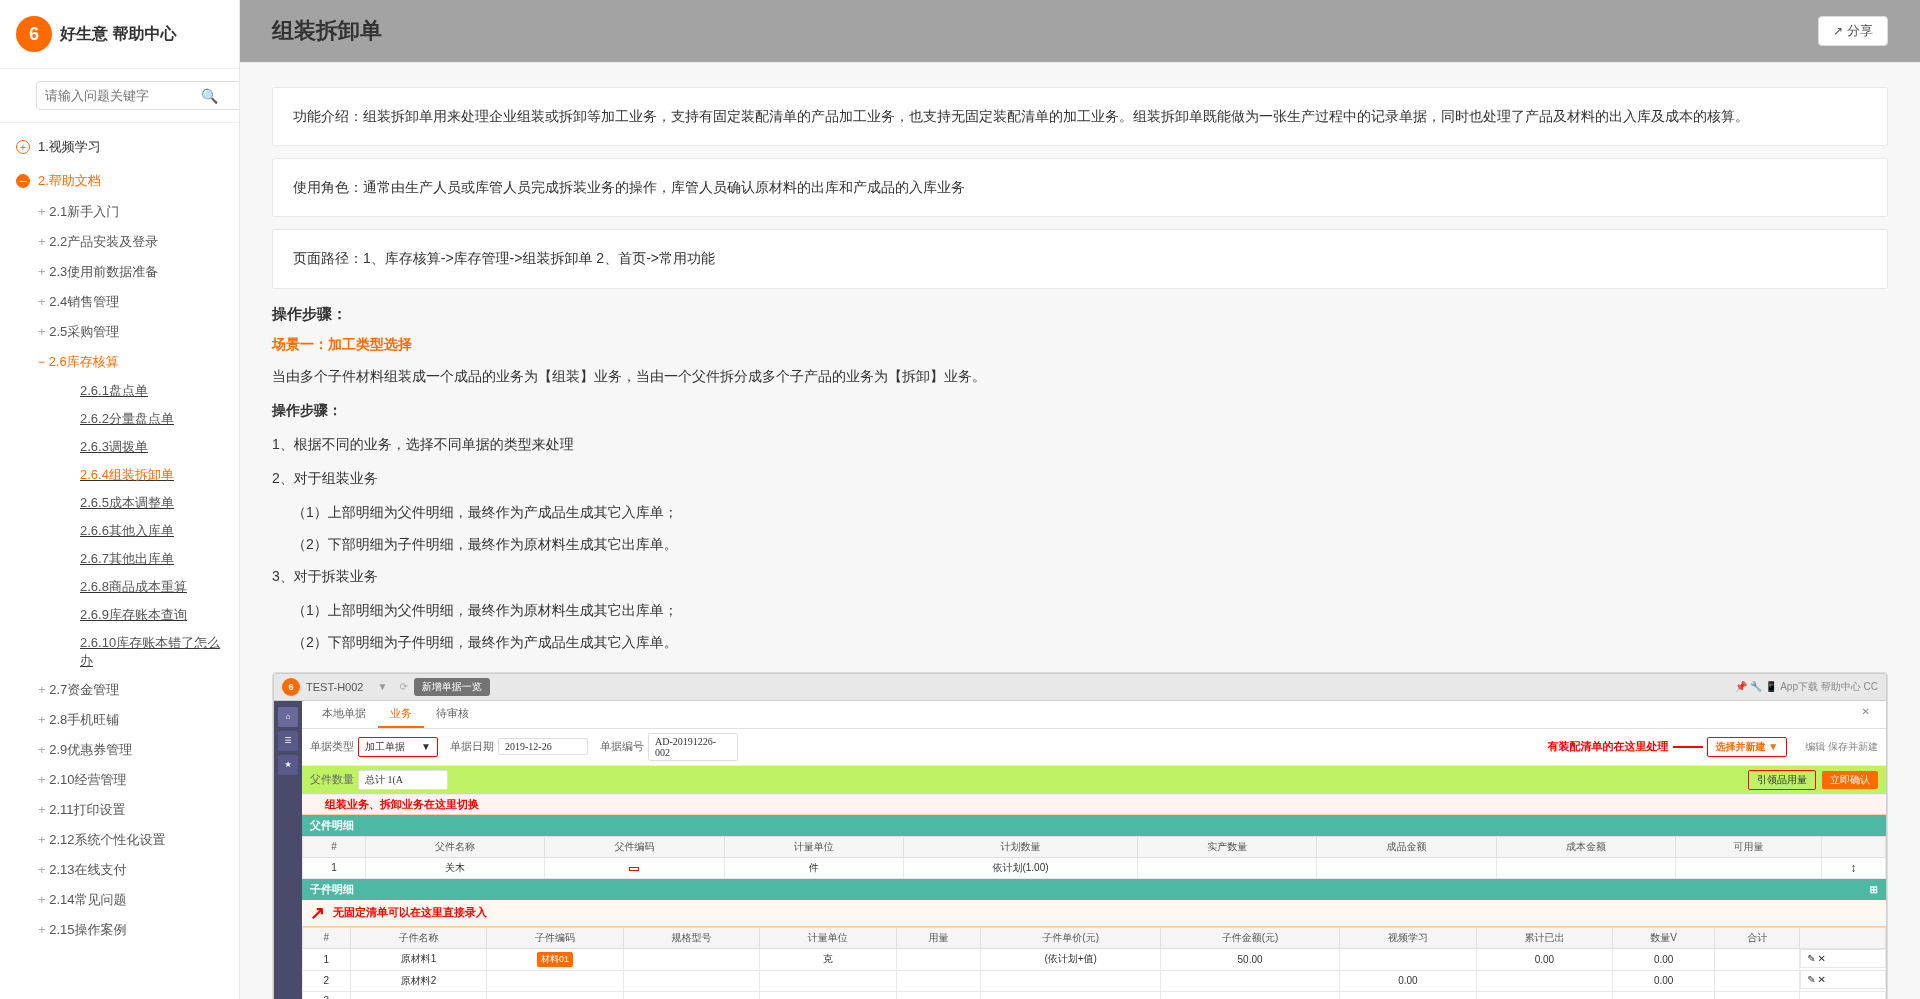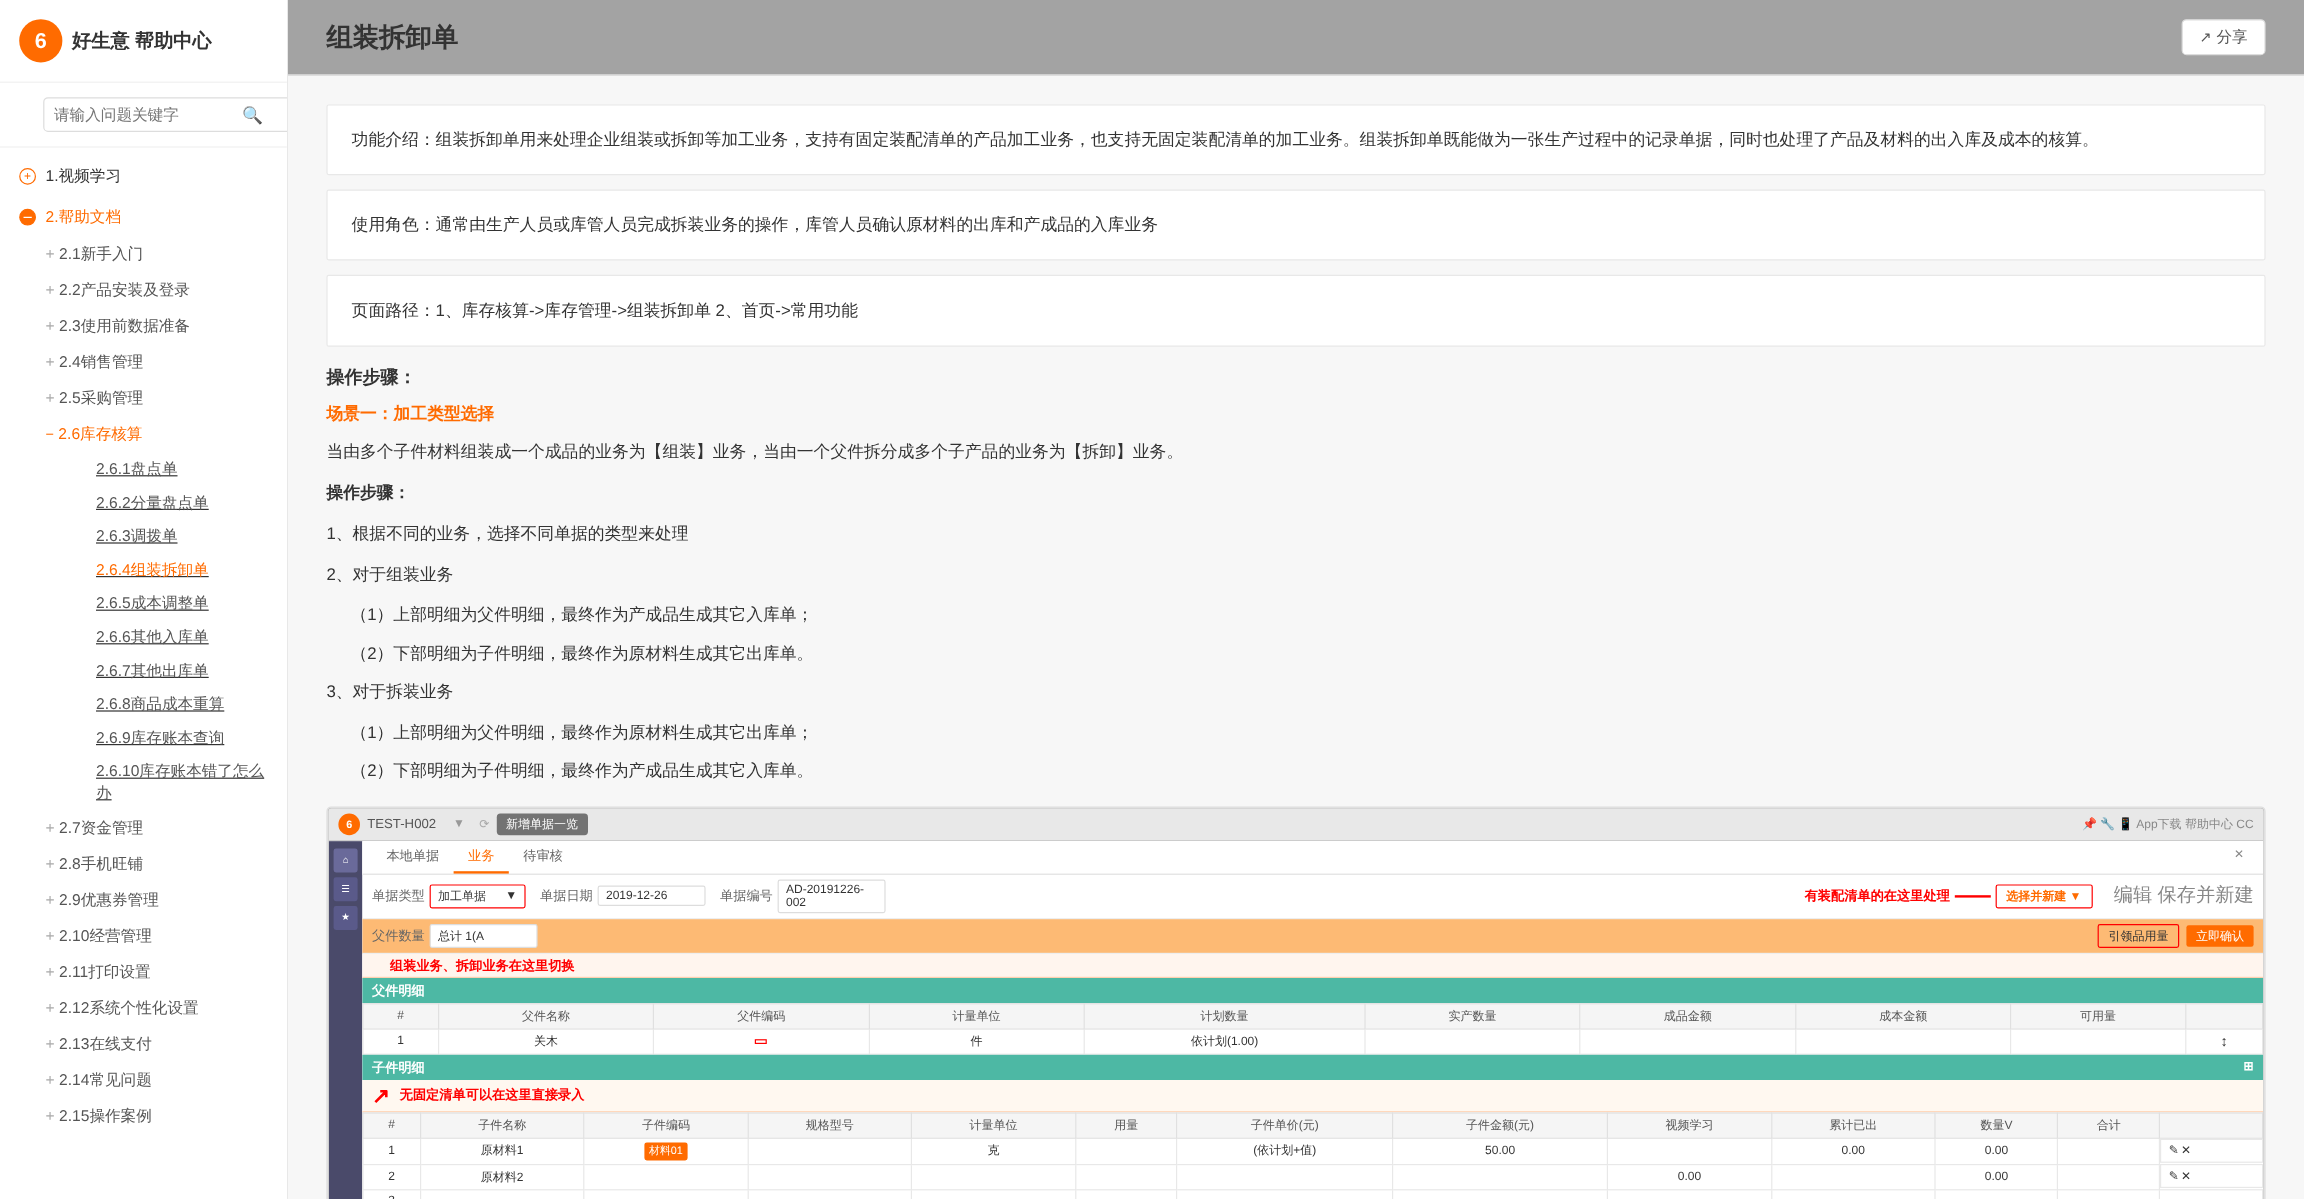--- a/index.html
+++ b/index.html
@@ -268,20 +268,21 @@
       align-items: center;
       padding: 4px 8px;
       gap: 12px;
       font-size: 11px;
       flex-wrap: wrap;
     }
     .form-field {
       display: flex;
       align-items: center;
       gap: 4px;
+      font-family: Liberation Serif, serif;
     }
     .form-field label {
       color: #666;
       white-space: nowrap;
     }
     .form-input {
       border: 1px solid #ddd;
       border-radius: 2px;
       padding: 2px 6px;
       font-size: 10px;
@@ -510,24 +511,24 @@
                   <span>AD-20191226-002</span>
                 </div>
               </div>
               <span style="flex:1;"></span>
 
               <div style="position:relative;display:flex;align-items:center;">
                 <span style="color:#f00;font-size:11px;font-weight:bold;white-space:nowrap;">有装配清单的在这里处理</span>
                 <span style="display:inline-block;width:30px;height:2px;background:#f00;margin:0 4px;"></span>
                 <div style="border:1px solid #f00;border-radius:2px;padding:2px 8px;font-size:10px;background:#fff;margin-right:6px;color:#ff6b00;font-weight:bold;">选择并新建 ▼</div>
               </div>
-              <span style="font-size:16px;color:#888;">编辑 保存并新建</span>
+              <span style="font-size:10px;color:#888;">编辑 保存并新建</span>
             </div>
 
-            <div class="app-form-row" style="background:#fdba74;border-top:1px solid #eee;border-bottom:1px solid #eee;">
+            <div class="app-form-row" style="background:#bef264;border-top:1px solid #eee;border-bottom:1px solid #eee;">
               <div class="form-field">
                 <label>父件数量</label>
                 <div class="form-input">
                   <span>总计 1(A</span>
                 </div>
               </div>
               <span style="flex:1;"></span>
               <div style="position:relative;display:flex;align-items:center;gap:6px;">
                 <div style="border:1px solid #f00;padding:2px 8px;font-size:10px;border-radius:2px;">
                   <span>引领品用量</span>

